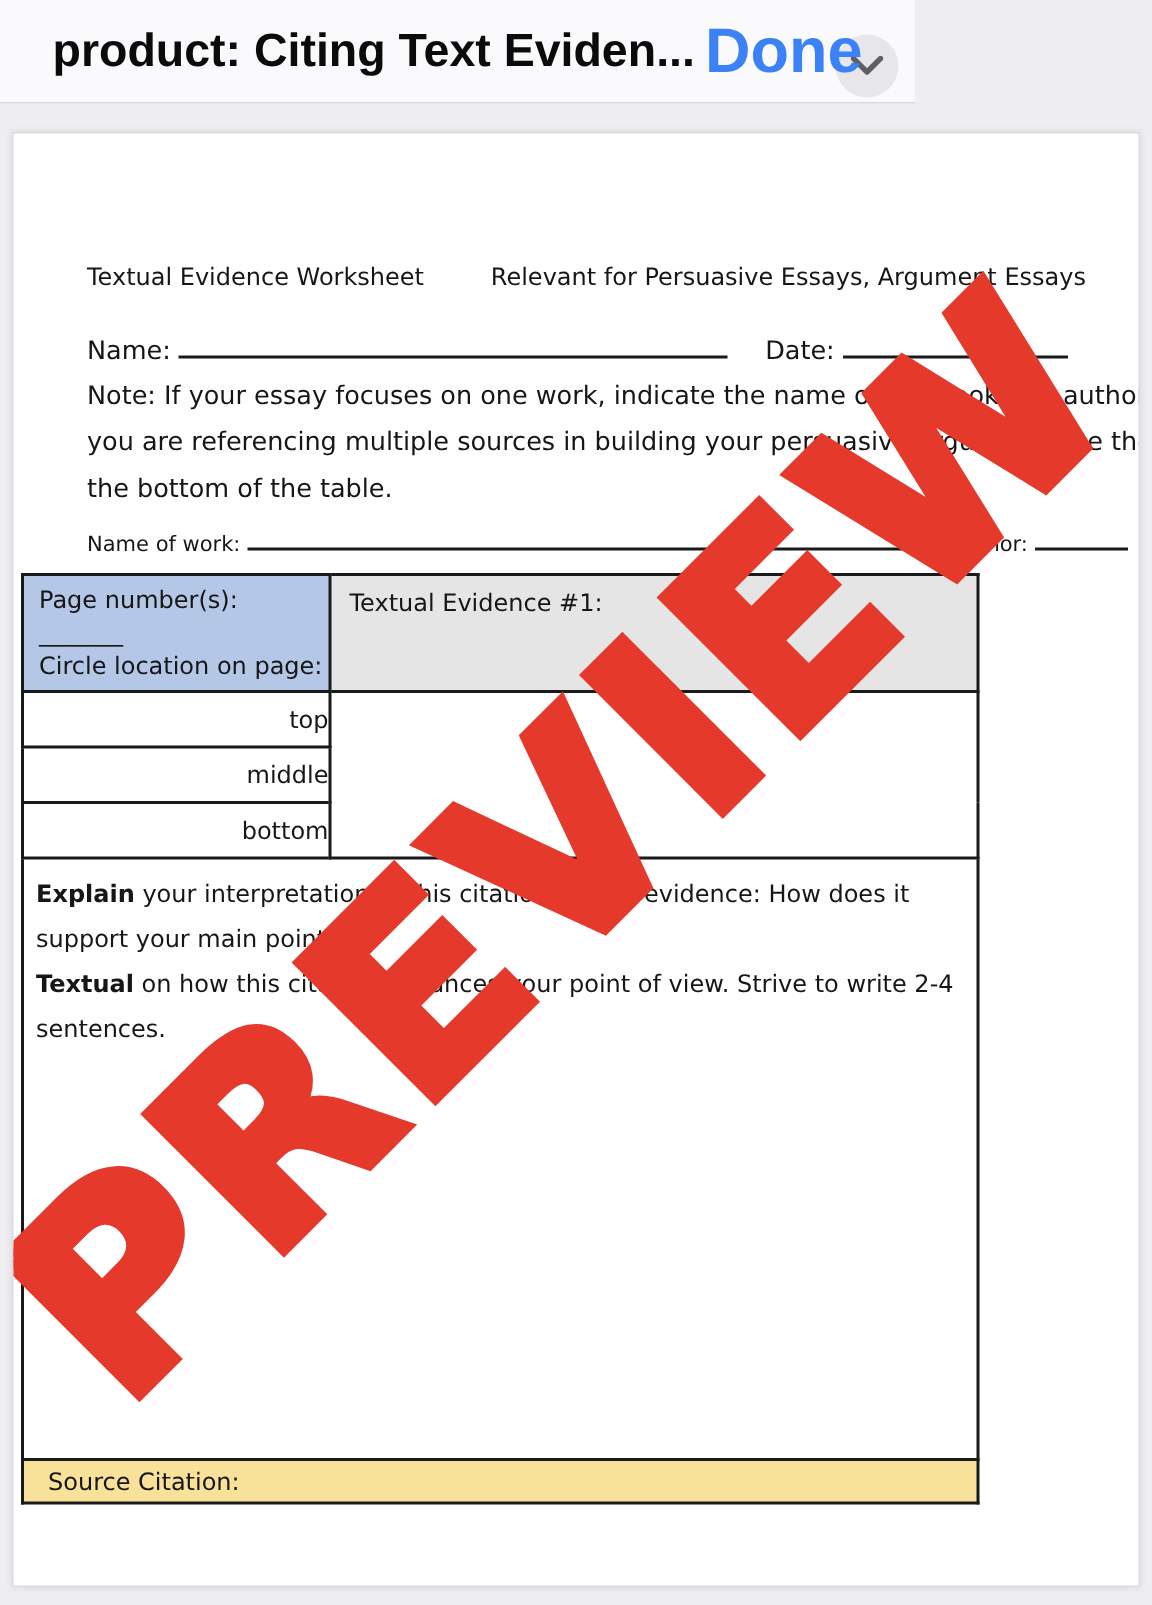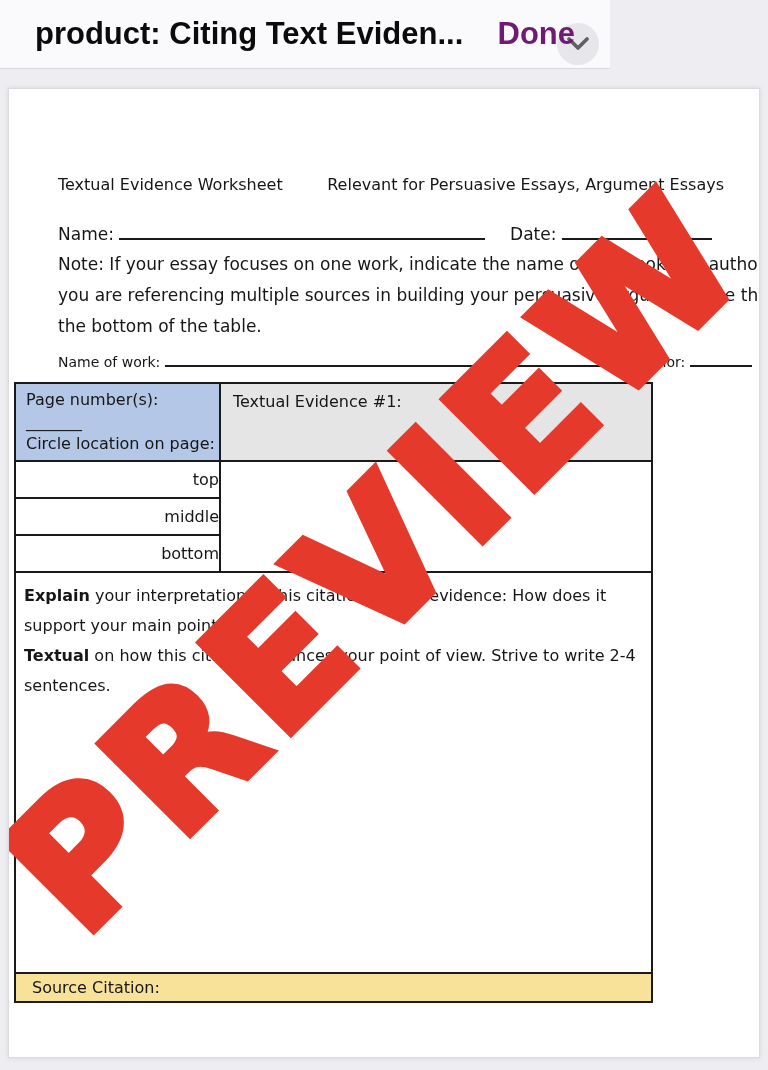--- a/index.html
+++ b/index.html
@@ -9,21 +9,21 @@
   
   .topbar { position:absolute; top:0; left:0; width:610px; height:69px;
             background:#fafafc; border-bottom:1px solid #d9d9dd; z-index:30;padding-left:29px; }
   .topbar-title { position:absolute; left:35px; top:0; line-height:68px;
                   font-size:31px; font-weight:bold; color:#0b0b0c;
                   font-family:"Liberation Sans", sans-serif; white-space:nowrap; }
   .chevron-button { position:absolute; left:557px; top:23px; width:42px; height:42px;
                     border-radius:50%; background:#e7e6eb; border:none; cursor:pointer;
                     display:flex; align-items:center; justify-content:center; }
   .done-button { position:absolute; right:35px; top:0; line-height:68px;
-                 font-size:31px; font-weight:bold; color:#701a75; background:none;
+                 font-size:42px; font-weight:bold; color:#3b82f6; background:none;
                  border:none; font-family:"Liberation Sans", sans-serif; cursor:pointer; }
 
   
   .page { position:absolute; left:8px; top:88px; width:752px; height:970px;
           background:#ffffff; border:1px solid #dcdce0;
           box-shadow:0 0 5px rgba(0,0,0,.10); overflow:hidden; }
 
   .doc { font-size:16px; color:#161616; }
 
   .doc-header { position:absolute; left:49px; top:86px; width:666px;

